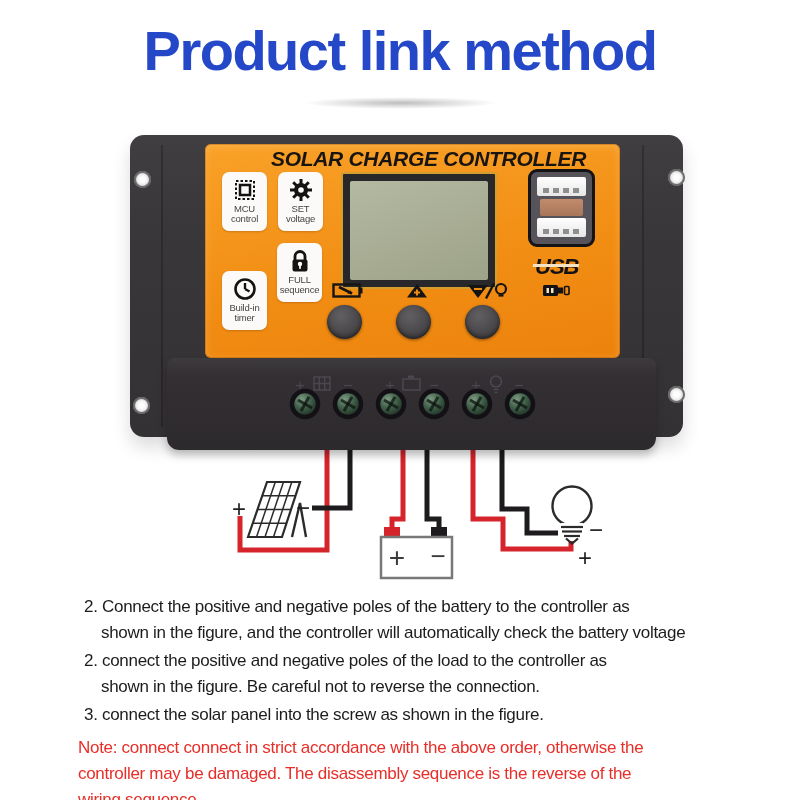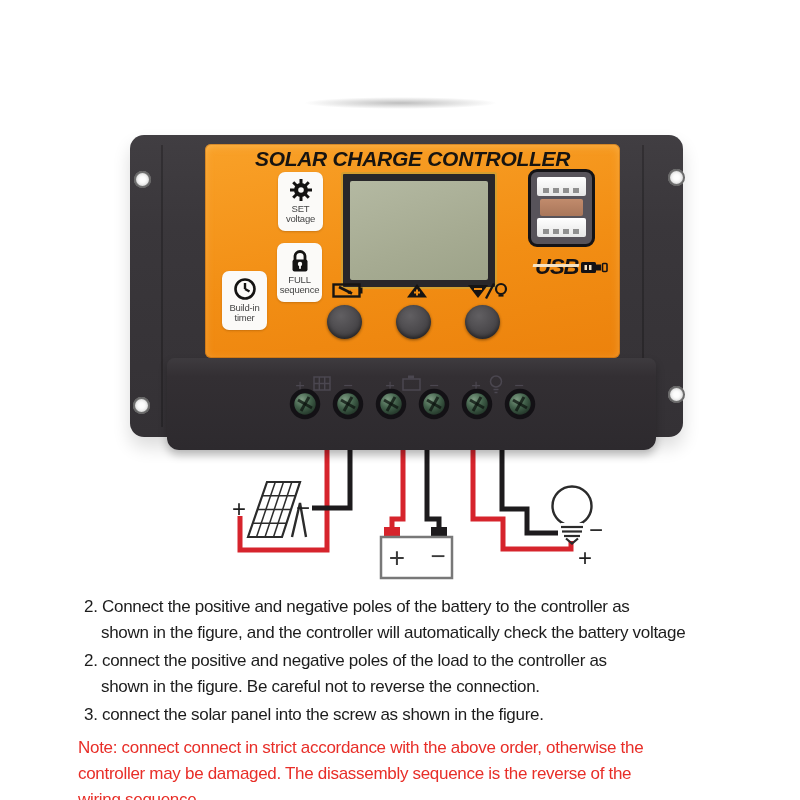--- a/index.html
+++ b/index.html
@@ -26,21 +26,21 @@
   .hole.h3{left:538px;top:34px;} .hole.h4{left:538px;top:251px;}
 
   .tblock { position:absolute; left:37px; top:223px; width:489px; height:92px;
             border-radius:8px 8px 12px 12px;
             background:linear-gradient(180deg,#3e3b3f 0%, #332f33 20%, #2d2a2e 100%);
             box-shadow:0 5px 9px rgba(0,0,0,0.25); }
 
   .faceplate { position:absolute; left:75px; top:9px; width:415px; height:214px; border-radius:6px;
             background:linear-gradient(170deg,#f9a128 0%, #f28e14 55%, #ec820c 100%);
             box-shadow:inset 0 0 0 1px rgba(150,75,0,0.35), inset 0 2px 8px rgba(255,220,150,0.35); }
-  .fp-title { position:absolute; top:3px; left:0; width:100%; text-align:center;
+  .fp-title { position:absolute; top:3px; left:16px; width:100%; text-align:center;
             font-style:italic; font-weight:700; font-size:21px; letter-spacing:-0.3px; color:#171411; }
 
   .badge { position:absolute; width:45px; height:59px; background:#fbfaf8; border-radius:7px;
            box-shadow:0 1px 2px rgba(110,55,0,0.3); }
   .badge.b1{left:17px;top:28px;} .badge.b2{left:73px;top:28px;}
   .badge.b3{left:17px;top:99px;margin-top:28px;} .badge.b4{left:72px;top:99px;}
   .badge svg { display:block; margin:5px auto 1px auto; }
   .blbl { font-size:9.5px; line-height:10px; text-align:center; color:#454545; letter-spacing:-0.2px; }
 
   .lcd { position:absolute; left:136px; top:28px; width:156px; height:117px;
@@ -56,21 +56,21 @@
 
   .usb { position:absolute; left:323px; top:25px; width:67px; height:78px; border:3px solid #141316;
          border-radius:9px; background:#57535a; }
   .uport { position:absolute; left:6px; width:49px; height:19px; border-radius:2px;
          background:linear-gradient(#ffffff,#e6e6e6); }
   .uport.u1{top:5px;} .uport.u2{top:46px;}
   .uport::after { content:""; position:absolute; left:6px; right:6px; bottom:3px; height:5px;
          background:repeating-linear-gradient(90deg,#8f8f8f 0 6px, rgba(0,0,0,0) 6px 10px); }
   .ucopper { position:absolute; left:9px; top:27px; width:43px; height:17px; border-radius:2px;
          background:linear-gradient(#c18b6c,#a9765a); }
-  .usb-label { position:absolute; left:330px; top:110px; display:flex; align-items:center; gap:3px; }
+  .usb-label { position:absolute; left:330px; top:110px; display:flex; align-items:center; gap:3px;flex-direction:column; }
   .usb-word { position:relative; font-style:italic; font-weight:800; font-size:22px;
          letter-spacing:-1px; color:#141215; }
   .usb-word::after { content:""; position:absolute; left:-2px; right:-1px; top:10px; height:2.5px;
          background:#f6e3c4; transform:skewX(-12deg); }
 
   
   .wiring { position:absolute; left:0; top:445px; z-index:1; }
 
   
   .instructions { position:absolute; left:84px; top:594px; font-size:17px; line-height:26px;
@@ -78,20 +78,21 @@
   .instr { margin-bottom:2px; }
   .l2 { padding-left:17px; }
   .note { position:absolute; left:78px; top:735px; font-size:17px; line-height:26px;
           color:#e82e28; letter-spacing:-0.3px; white-space:nowrap; }
 </style>
 </head>
 <body>
 
 <div class="page">
 
+  <h1 class="title">Product link method</h1>
   <div class="title-shadow"></div>
 
   <div class="controller">
     <div class="cbody">
       <div class="ridge r1"></div>
       <div class="ridge r2"></div>
       <div class="hole h1"></div>
       <div class="hole h2"></div>
       <div class="hole h3"></div>
       <div class="hole h4"></div>
@@ -164,20 +165,28 @@
             <line x1="-7" y1="-4" x2="7" y2="4" stroke="#0c140f" stroke-width="3" opacity="0.75"></line>
             <line x1="-4" y1="7" x2="4" y2="-7" stroke="#0c140f" stroke-width="3" opacity="0.75"></line>
           </g>
         </g>
       </svg>
     </div>
 
     <div class="faceplate">
       <div class="fp-title">SOLAR CHARGE CONTROLLER</div>
 
+      <div class="badge b1">
+        <svg width="26" height="26" viewBox="0 0 26 26">
+          <rect x="4" y="4" width="18" height="18" fill="none" stroke="#141312" stroke-width="2" stroke-dasharray="2.5 2"></rect>
+          <rect x="8" y="8" width="10" height="10" fill="none" stroke="#141312" stroke-width="2.5"></rect>
+        </svg>
+        <div class="blbl">MCU</div>
+        <div class="blbl">control</div>
+      </div>
 
       <div class="badge b2">
         <svg width="26" height="26" viewBox="0 0 26 26">
           <g fill="#141312">
             <rect x="11.5" y="2" width="3" height="6"></rect>
             <rect x="11.5" y="2" width="3" height="6" transform="rotate(45 13 13)"></rect>
             <rect x="11.5" y="2" width="3" height="6" transform="rotate(90 13 13)"></rect>
             <rect x="11.5" y="2" width="3" height="6" transform="rotate(135 13 13)"></rect>
             <rect x="11.5" y="2" width="3" height="6" transform="rotate(180 13 13)"></rect>
             <rect x="11.5" y="2" width="3" height="6" transform="rotate(225 13 13)"></rect>

